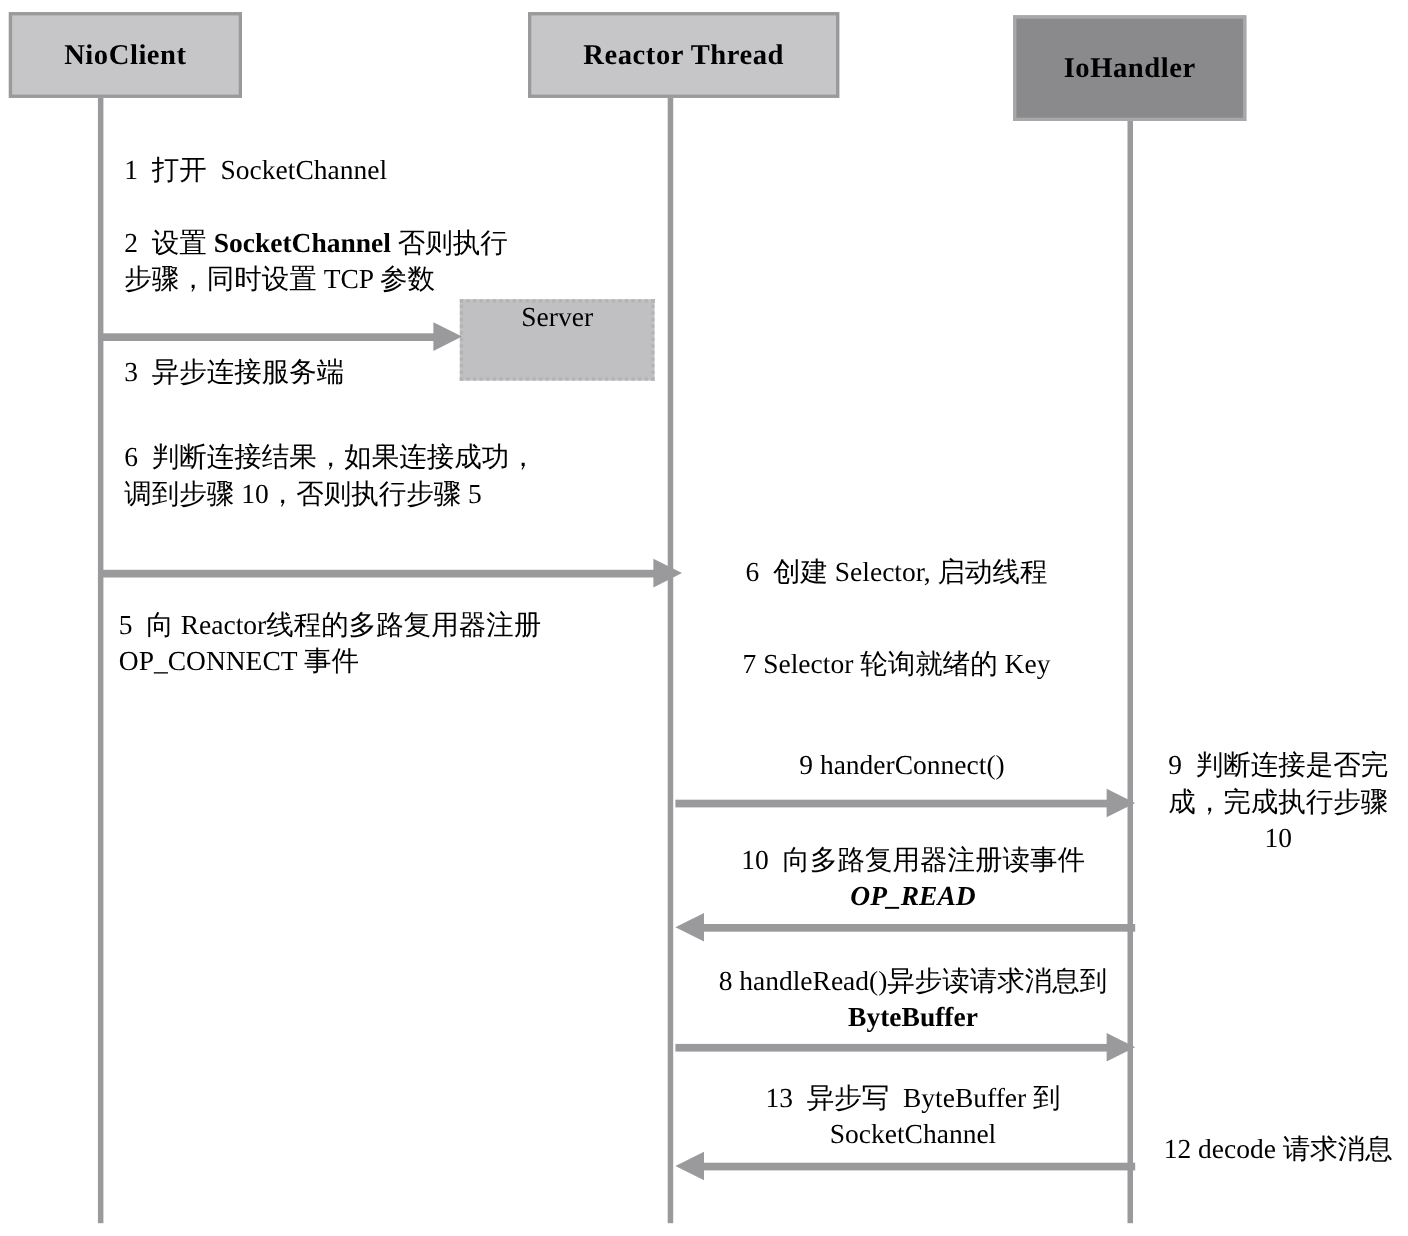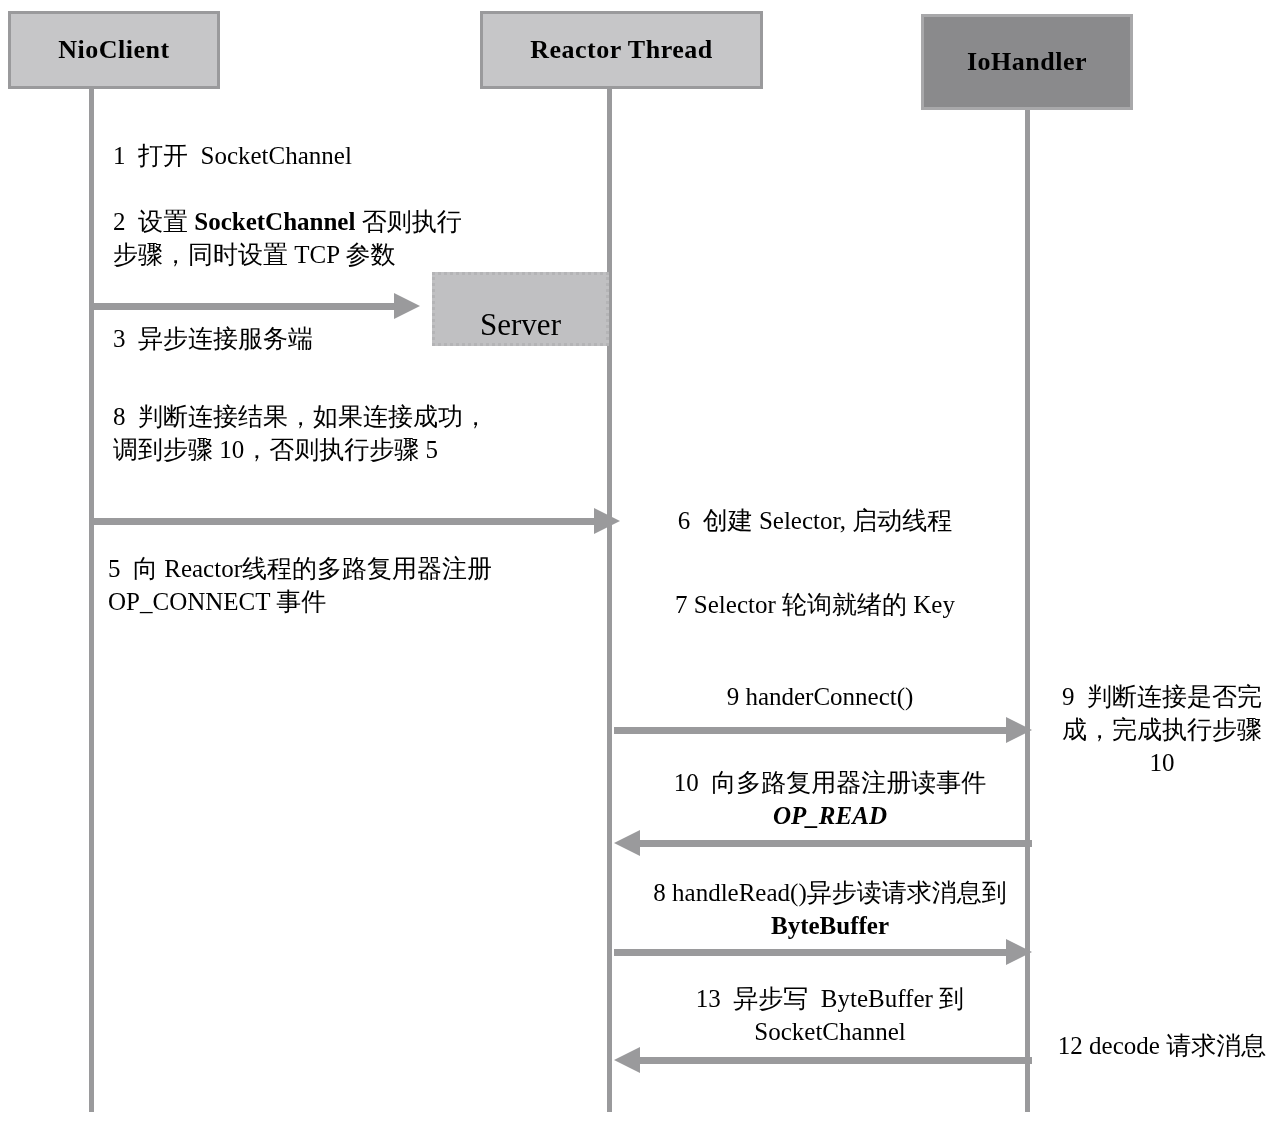--- a/index.html
+++ b/index.html
@@ -44,25 +44,24 @@
     background: #9a9a9c;
   }
 
   
   .server-node {
     position: absolute;
     box-sizing: border-box;
     background: #c0c0c2;
     border: 3px dotted #b4b4b6;
     display: flex;
-    align-items: flex-end;
+    align-items: flex-start;
     justify-content: center;
-    font-size: 31px;
+    font-size: 25px;
     color: #000000;
-    margin-left: 14px;
   }
 
   
   .msg {
     position: absolute;
     height: 7px;
   }
   .msg .shaft {
     position: absolute;
     top: 0;
@@ -153,21 +152,21 @@
       <div class="msg left" style="left: 614px; top: 1057px; width: 418px;">
         <div class="shaft" style="left: 24px; width: 394px;"></div>
         <div class="head"></div>
       </div>
     </div>
 
   <div id="steps">
       <div class="note left-align" style="left: 113px; top: 139px; width: 480px;"><span>1  打开  SocketChannel</span></div>
       <div class="note left-align" style="left: 113px; top: 205px; width: 360px;"><span>2  设置 </span><span class="b">SocketChannel</span><span> 否则执行步骤，同时设置 TCP 参数</span></div>
       <div class="note left-align" style="left: 113px; top: 322px; width: 480px;"><span>3  异步连接服务端</span></div>
-      <div class="note left-align" style="left: 113px; top: 400px; width: 380px;"><span>8  判断连接结果，如果连接成功，调到步骤 10，否则执行步骤 5</span></div>
+      <div class="note left-align" style="left: 113px; top: 400px; width: 380px;"><span>6  判断连接结果，如果连接成功，调到步骤 10，否则执行步骤 5</span></div>
       <div class="note left-align" style="left: 108px; top: 552px; width: 490px;"><span>5  向 Reactor线程的多路复用器注册 OP_CONNECT 事件</span></div>
       <div class="note center-align" style="left: 640px; top: 504px; width: 350px;"><span>6  创建 Selector, 启动线程</span></div>
       <div class="note center-align" style="left: 640px; top: 588px; width: 350px;"><span>7 Selector 轮询就绪的 Key</span></div>
       <div class="note center-align" style="left: 640px; top: 680px; width: 360px;"><span>9 handerConnect()</span></div>
       <div class="note center-align" style="left: 1054px; top: 680px; width: 216px;"><span>9  判断连接是否完成，完成执行步骤 10</span></div>
       <div class="note center-align" style="left: 640px; top: 766px; width: 380px;"><span>10  向多路复用器注册读事件 </span><span class="bi">OP_READ</span></div>
       <div class="note center-align" style="left: 640px; top: 876px; width: 380px;"><span>8 handleRead()异步读请求消息到 </span><span class="b">ByteBuffer</span></div>
       <div class="note center-align" style="left: 1054px; top: 982px; width: 216px; margin-top: 47px;"><span>12 decode 请求消息</span></div>
       <div class="note center-align" style="left: 640px; top: 982px; width: 380px;"><span>13  异步写  ByteBuffer 到 SocketChannel</span></div>
     </div>

